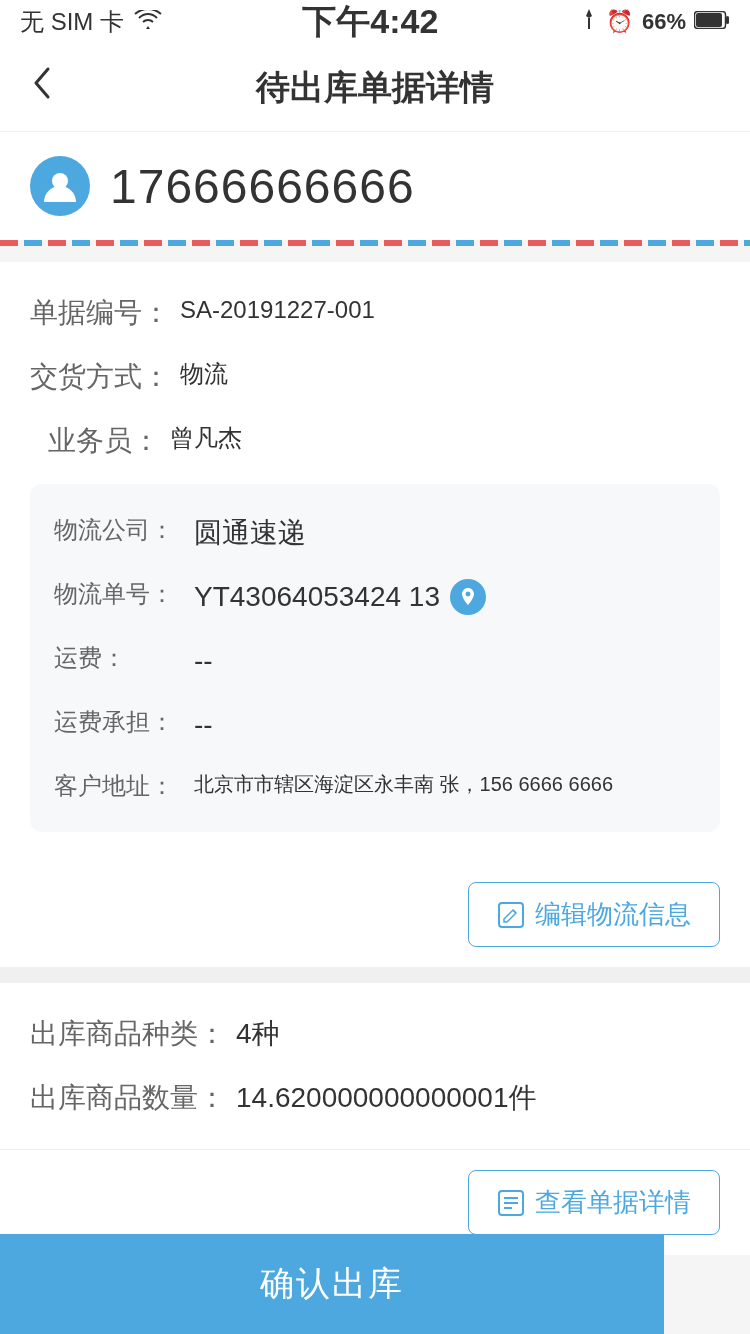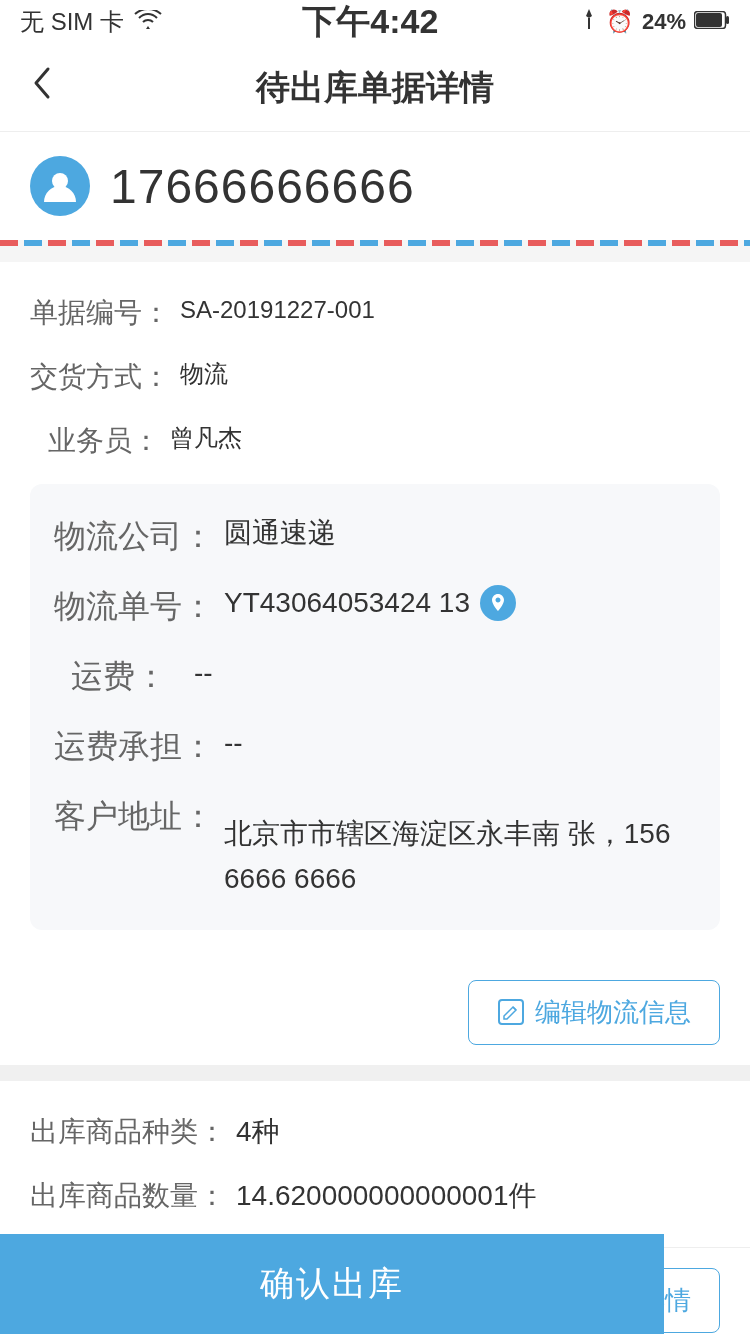--- a/index.html
+++ b/index.html
@@ -126,23 +126,23 @@
     }
     .logistics-row {
       display: flex;
       align-items: flex-start;
       margin-bottom: 22px;
       line-height: 1.5;
     }
     .logistics-row:last-child { margin-bottom: 0; }
     .logistics-label {
       color: #666;
-      font-size: 32px;
+      font-size: 24px;
       min-width: 140px;
-      text-align: center;
+      text-align: left;
       padding-right: 10px;
       flex-shrink: 0;
     }
     .logistics-value {
       color: #333;
       font-size: 28px;
       flex: 1;
       display: flex;
       align-items: center;
       gap: 10px;
@@ -159,24 +159,23 @@
       border-radius: 50%;
       display: inline-flex;
       align-items: center;
       justify-content: center;
       flex-shrink: 0;
     }
     .location-icon svg { width: 20px; height: 20px; fill: #fff; }
 
     .address-value {
       color: #333;
-      font-size: 28px;
+      font-size: 20px;
       flex: 1;
       line-height: 1.6;
-      margin-top: 20px;
     }
 
     
     .edit-btn-row {
       padding: 20px 30px;
       background: #fff;
       display: flex;
       justify-content: flex-end;
     }
     .edit-btn {
@@ -295,21 +294,21 @@
   </div>
   <div class="status-center" style="font-size:34px;font-weight:600;">下午4:42</div>
   <div class="status-right">
     <span>
       <svg width="20" height="22" viewBox="0 0 20 22" fill="none">
         <path d="M10 1l3 7-3 2-3-2z" fill="#333"></path>
         <path d="M10 10v11" stroke="#333" stroke-width="2"></path>
       </svg>
     </span>
     <span>⏰</span>
-    <span class="battery-text">24%</span>
+    <span class="battery-text">66%</span>
     <span>
       <svg width="36" height="18" viewBox="0 0 36 18" fill="none">
         <rect x="0.5" y="0.5" width="31" height="17" rx="3" stroke="#333" stroke-width="1.5"></rect>
         <rect x="32" y="5" width="3" height="8" rx="1.5" fill="#333"></rect>
         <rect x="2" y="2" width="26" height="14" rx="2" fill="#333"></rect>
       </svg>
     </span>
   </div>
 </div>
 

